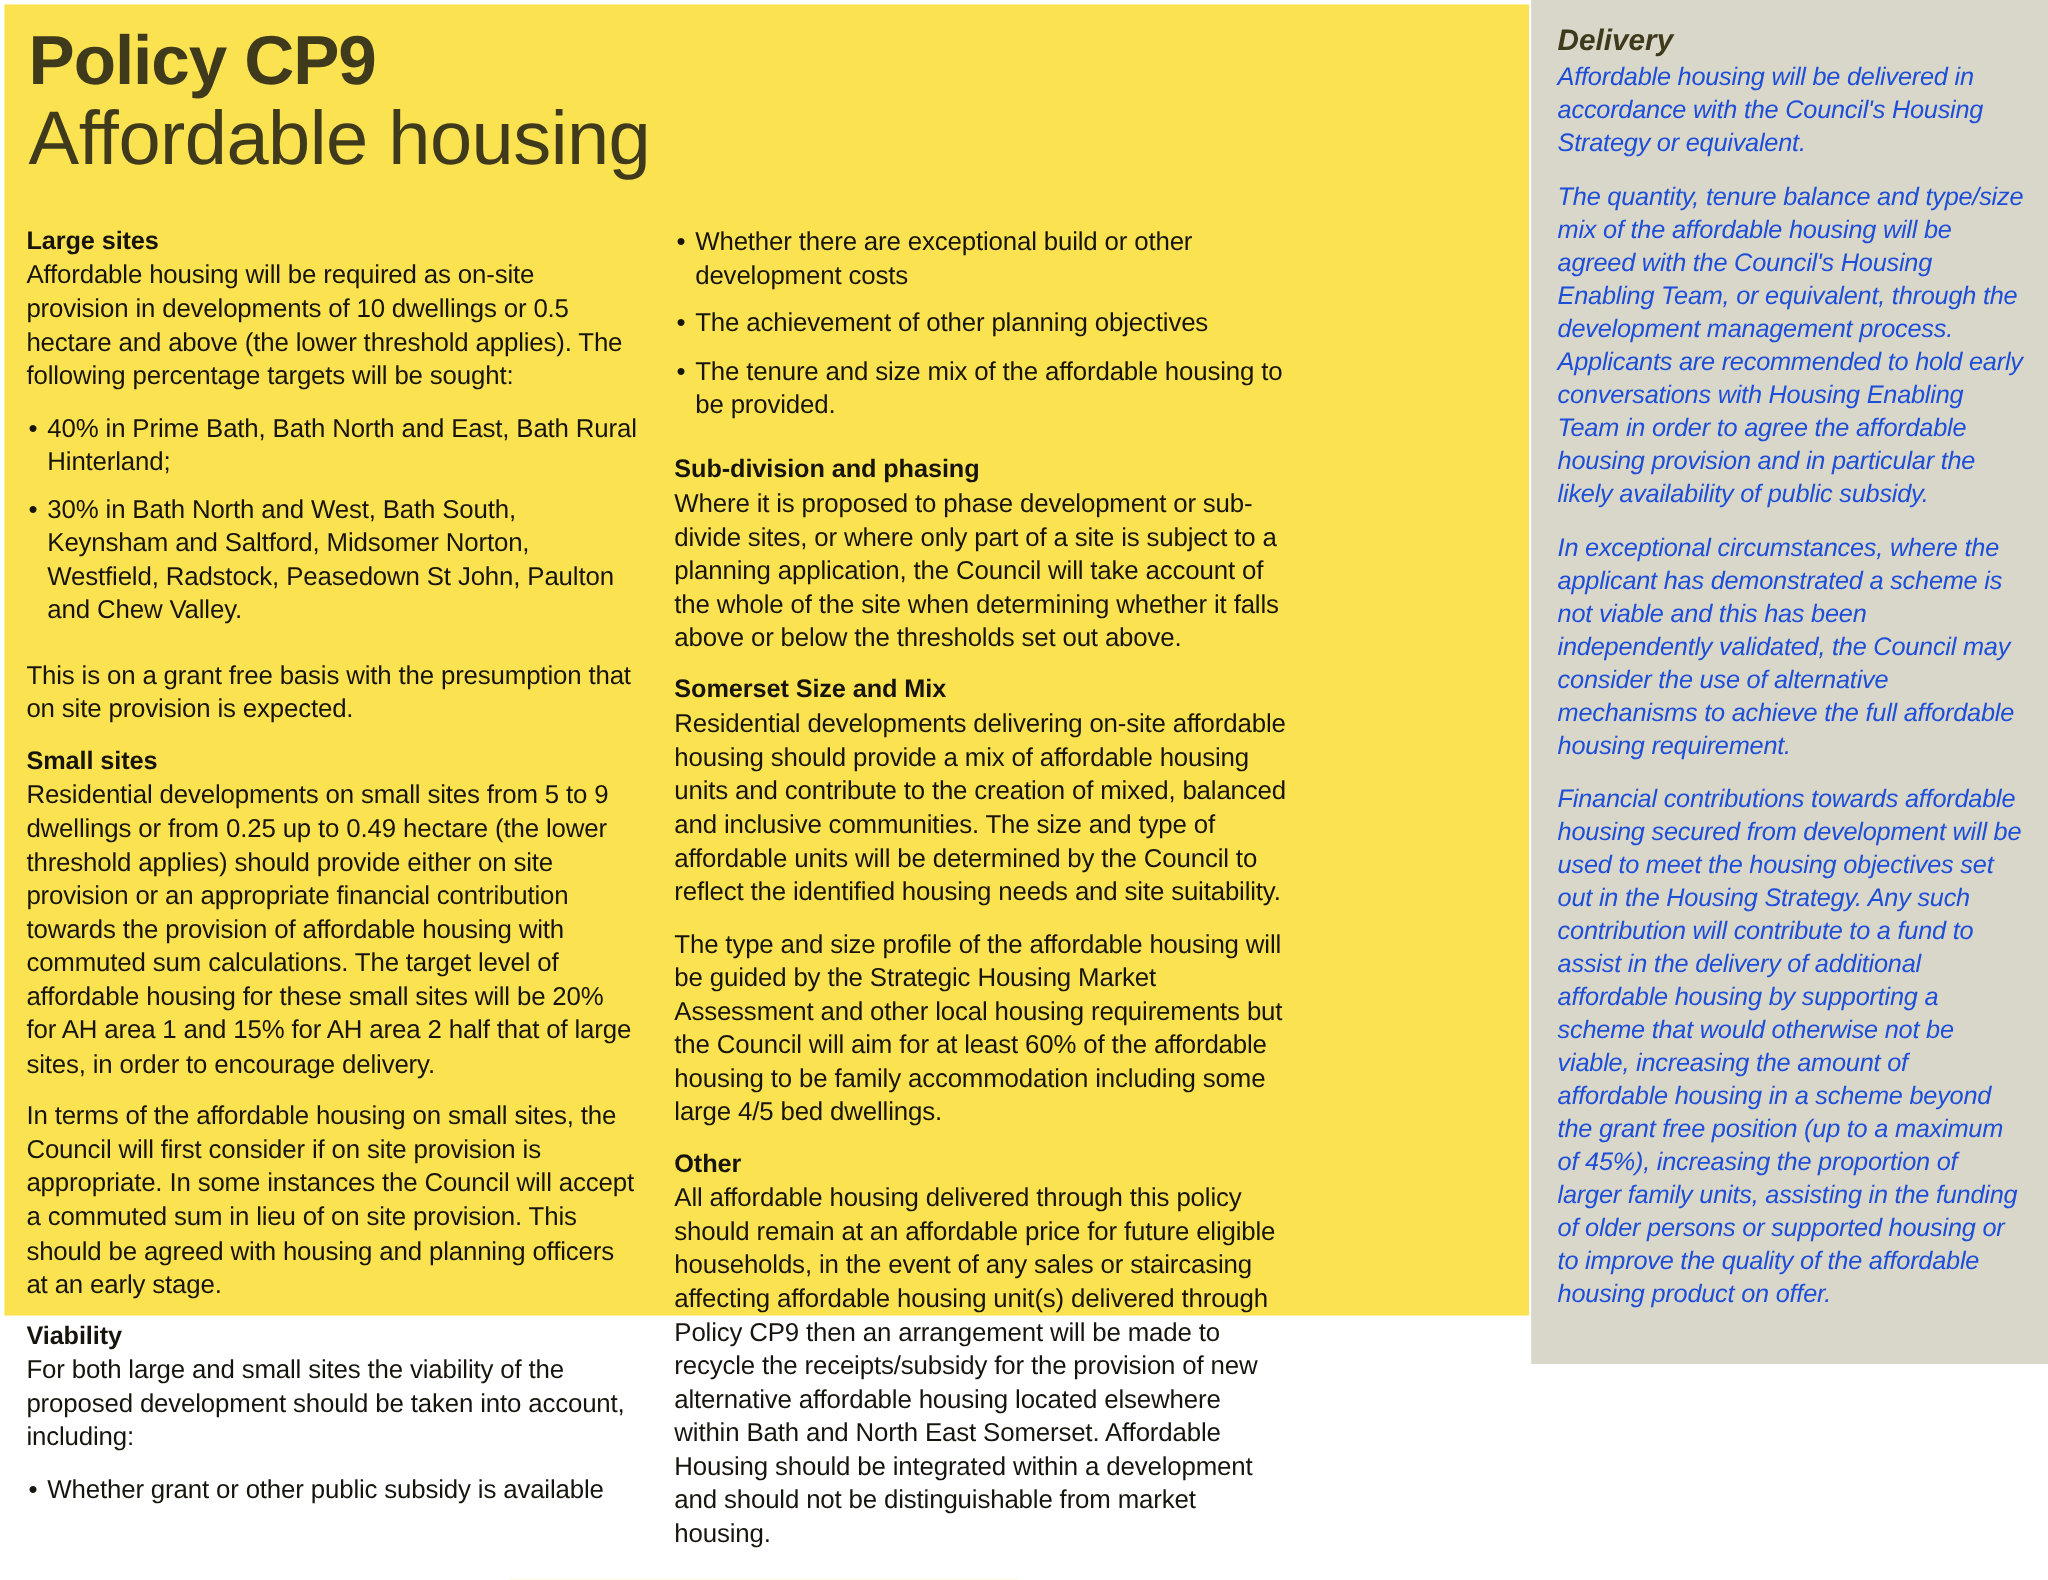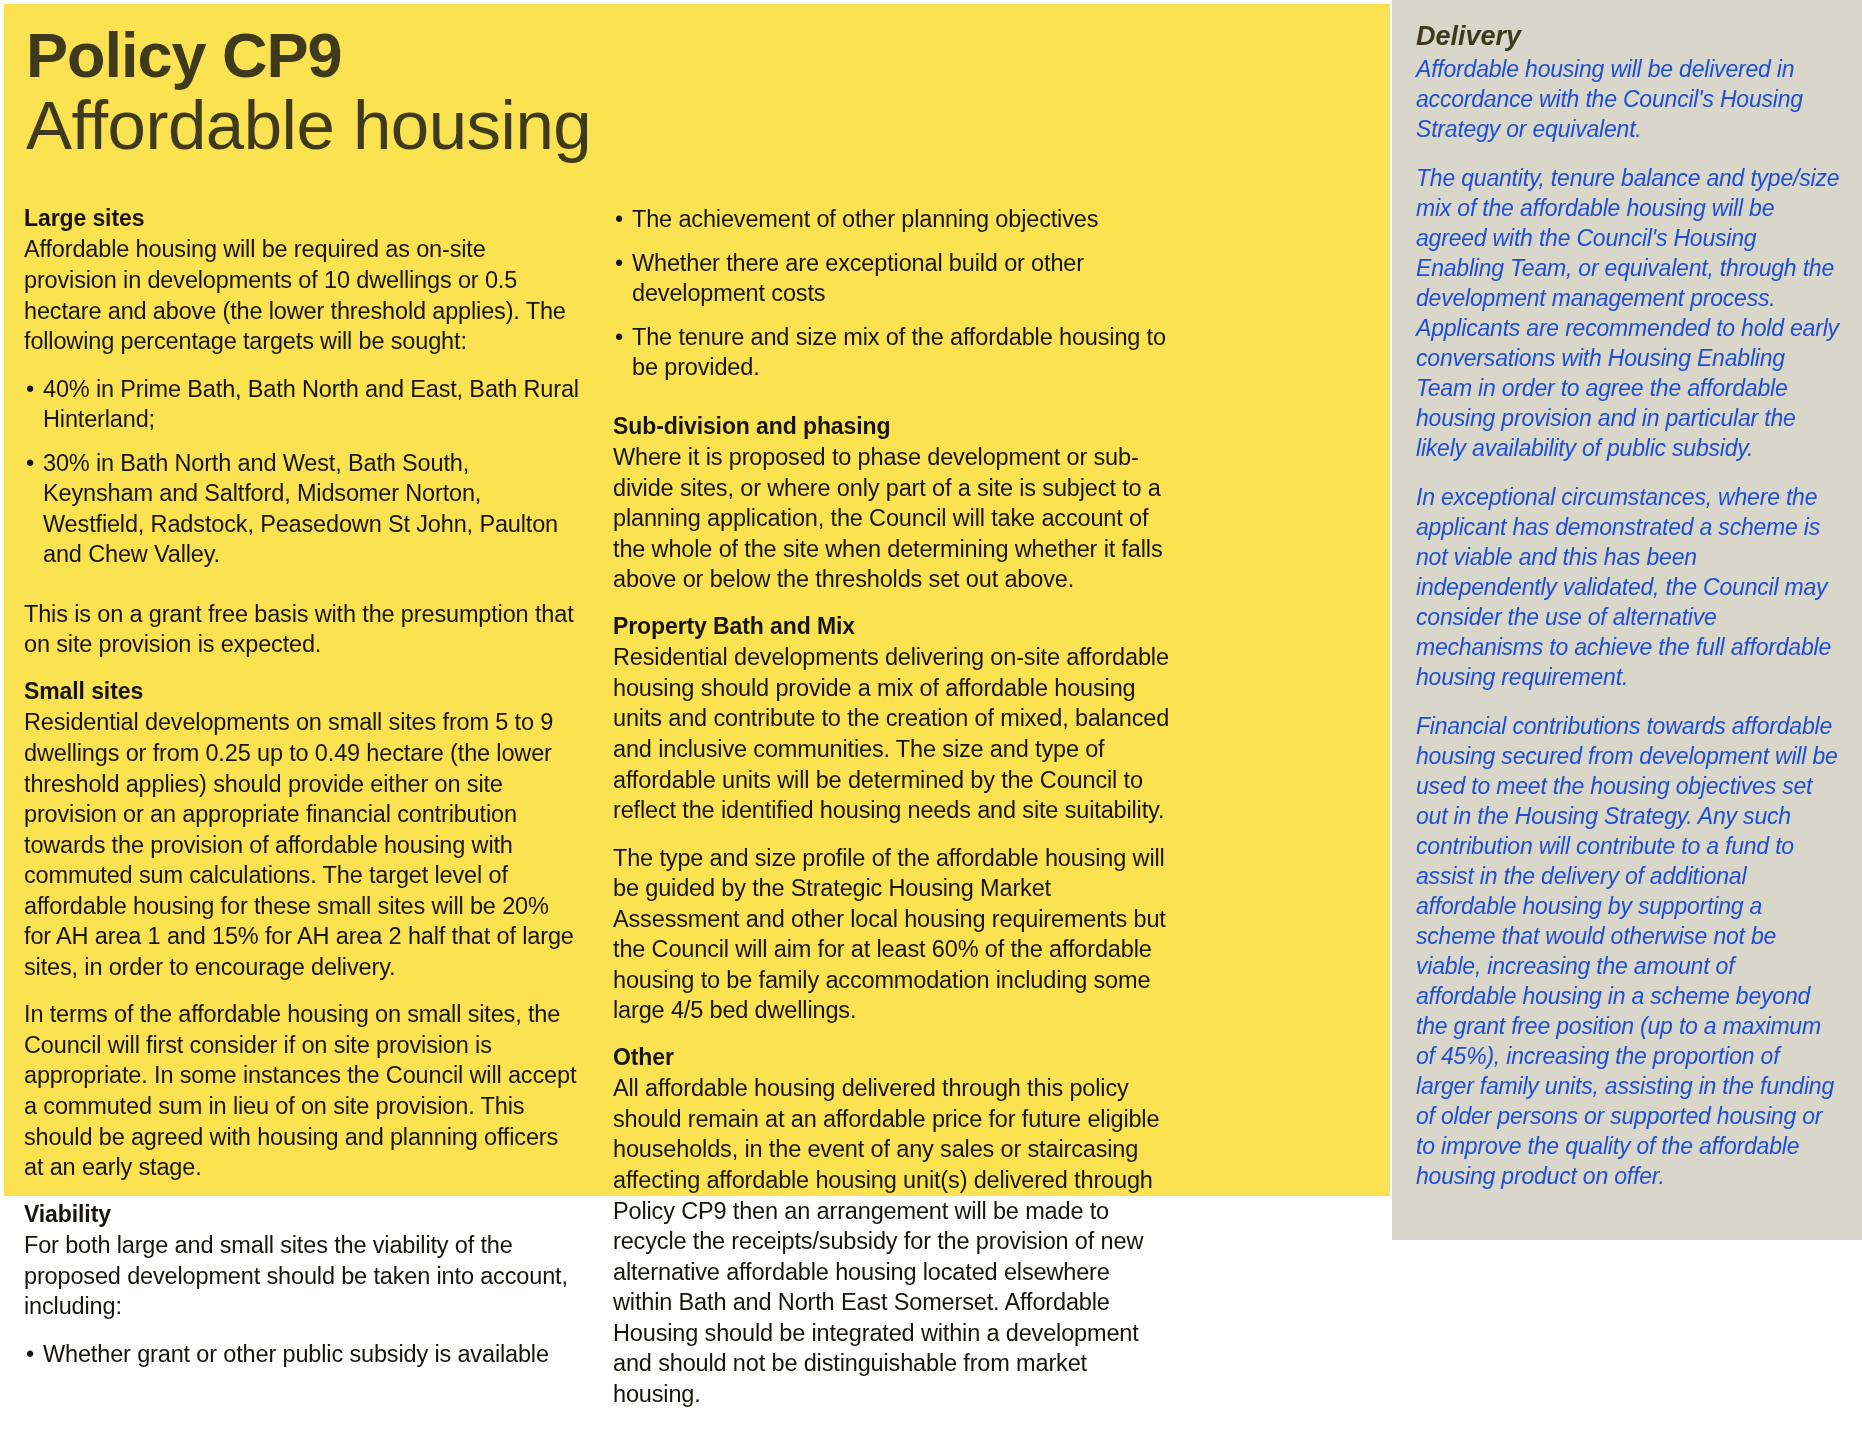--- a/index.html
+++ b/index.html
@@ -118,30 +118,30 @@
 
         <ul class="bullets">
           <li>Whether grant or other public subsidy is available</li>
         </ul>
 
       </div>
 
       <div class="col col-mid">
 
         <ul class="bullets">
+          <li>Whether there are exceptional build or other development costs</li>
           <li>The achievement of other planning objectives</li>
-          <li>Whether there are exceptional build or other development costs</li>
           <li>The tenure and size mix of the affordable housing to be provided.</li>
         </ul>
         <div class="spacer-sm"></div>
 
         <h3 class="sec">Sub-division and phasing</h3>
         <p class="body">Where it is proposed to phase development or sub-divide sites, or where only part of a site is subject to a planning application, the Council will take account of the whole of the site when determining whether it falls above or below the thresholds set out above.</p>
 
-        <h3 class="sec">Property Bath and Mix</h3>
+        <h3 class="sec">Somerset Size and Mix</h3>
         <p class="body">Residential developments delivering on-site affordable housing should provide a mix of affordable housing units and contribute to the creation of mixed, balanced and inclusive communities. The size and type of affordable units will be determined by the Council to reflect the identified housing needs and site suitability.</p>
         <p class="body">The type and size profile of the affordable housing will be guided by the Strategic Housing Market Assessment and other local housing requirements but the Council will aim for at least 60% of the affordable housing to be family accommodation including some large 4/5 bed dwellings.</p>
 
         <h3 class="sec">Other</h3>
         <p class="body tight">All affordable housing delivered through this policy should remain at an affordable price for future eligible households, in the event of any sales or staircasing affecting affordable housing unit(s) delivered through Policy CP9 then an arrangement will be made to recycle the receipts/subsidy for the provision of new alternative affordable housing located elsewhere within Bath and North East Somerset. Affordable Housing should be integrated within a development and should not be distinguishable from market housing.</p>
 
       </div>
 
     </div>
   </div>

